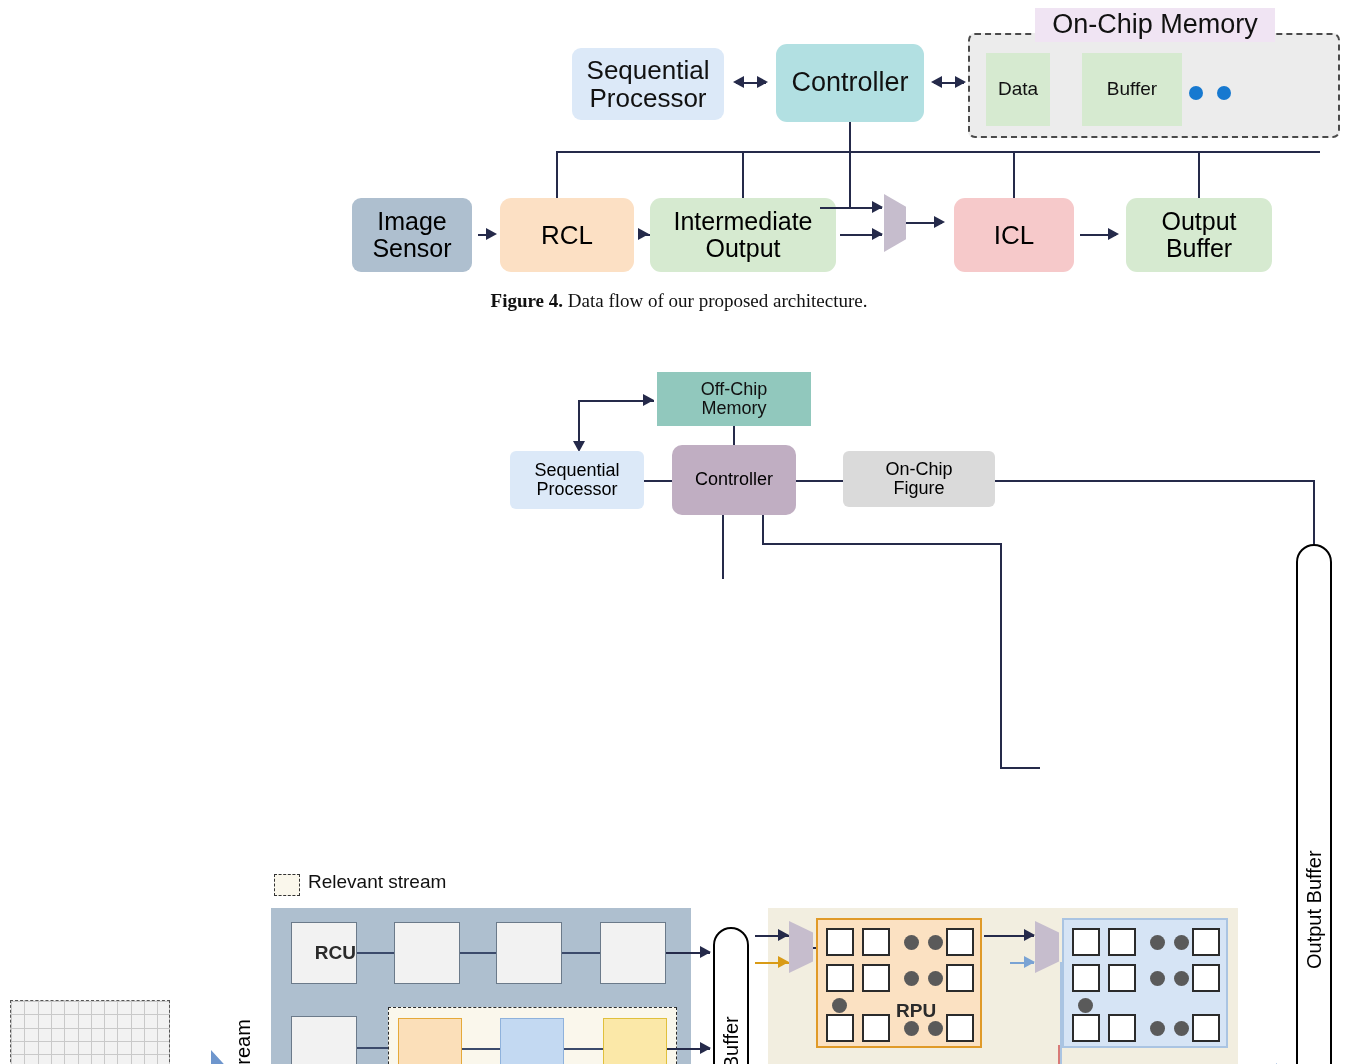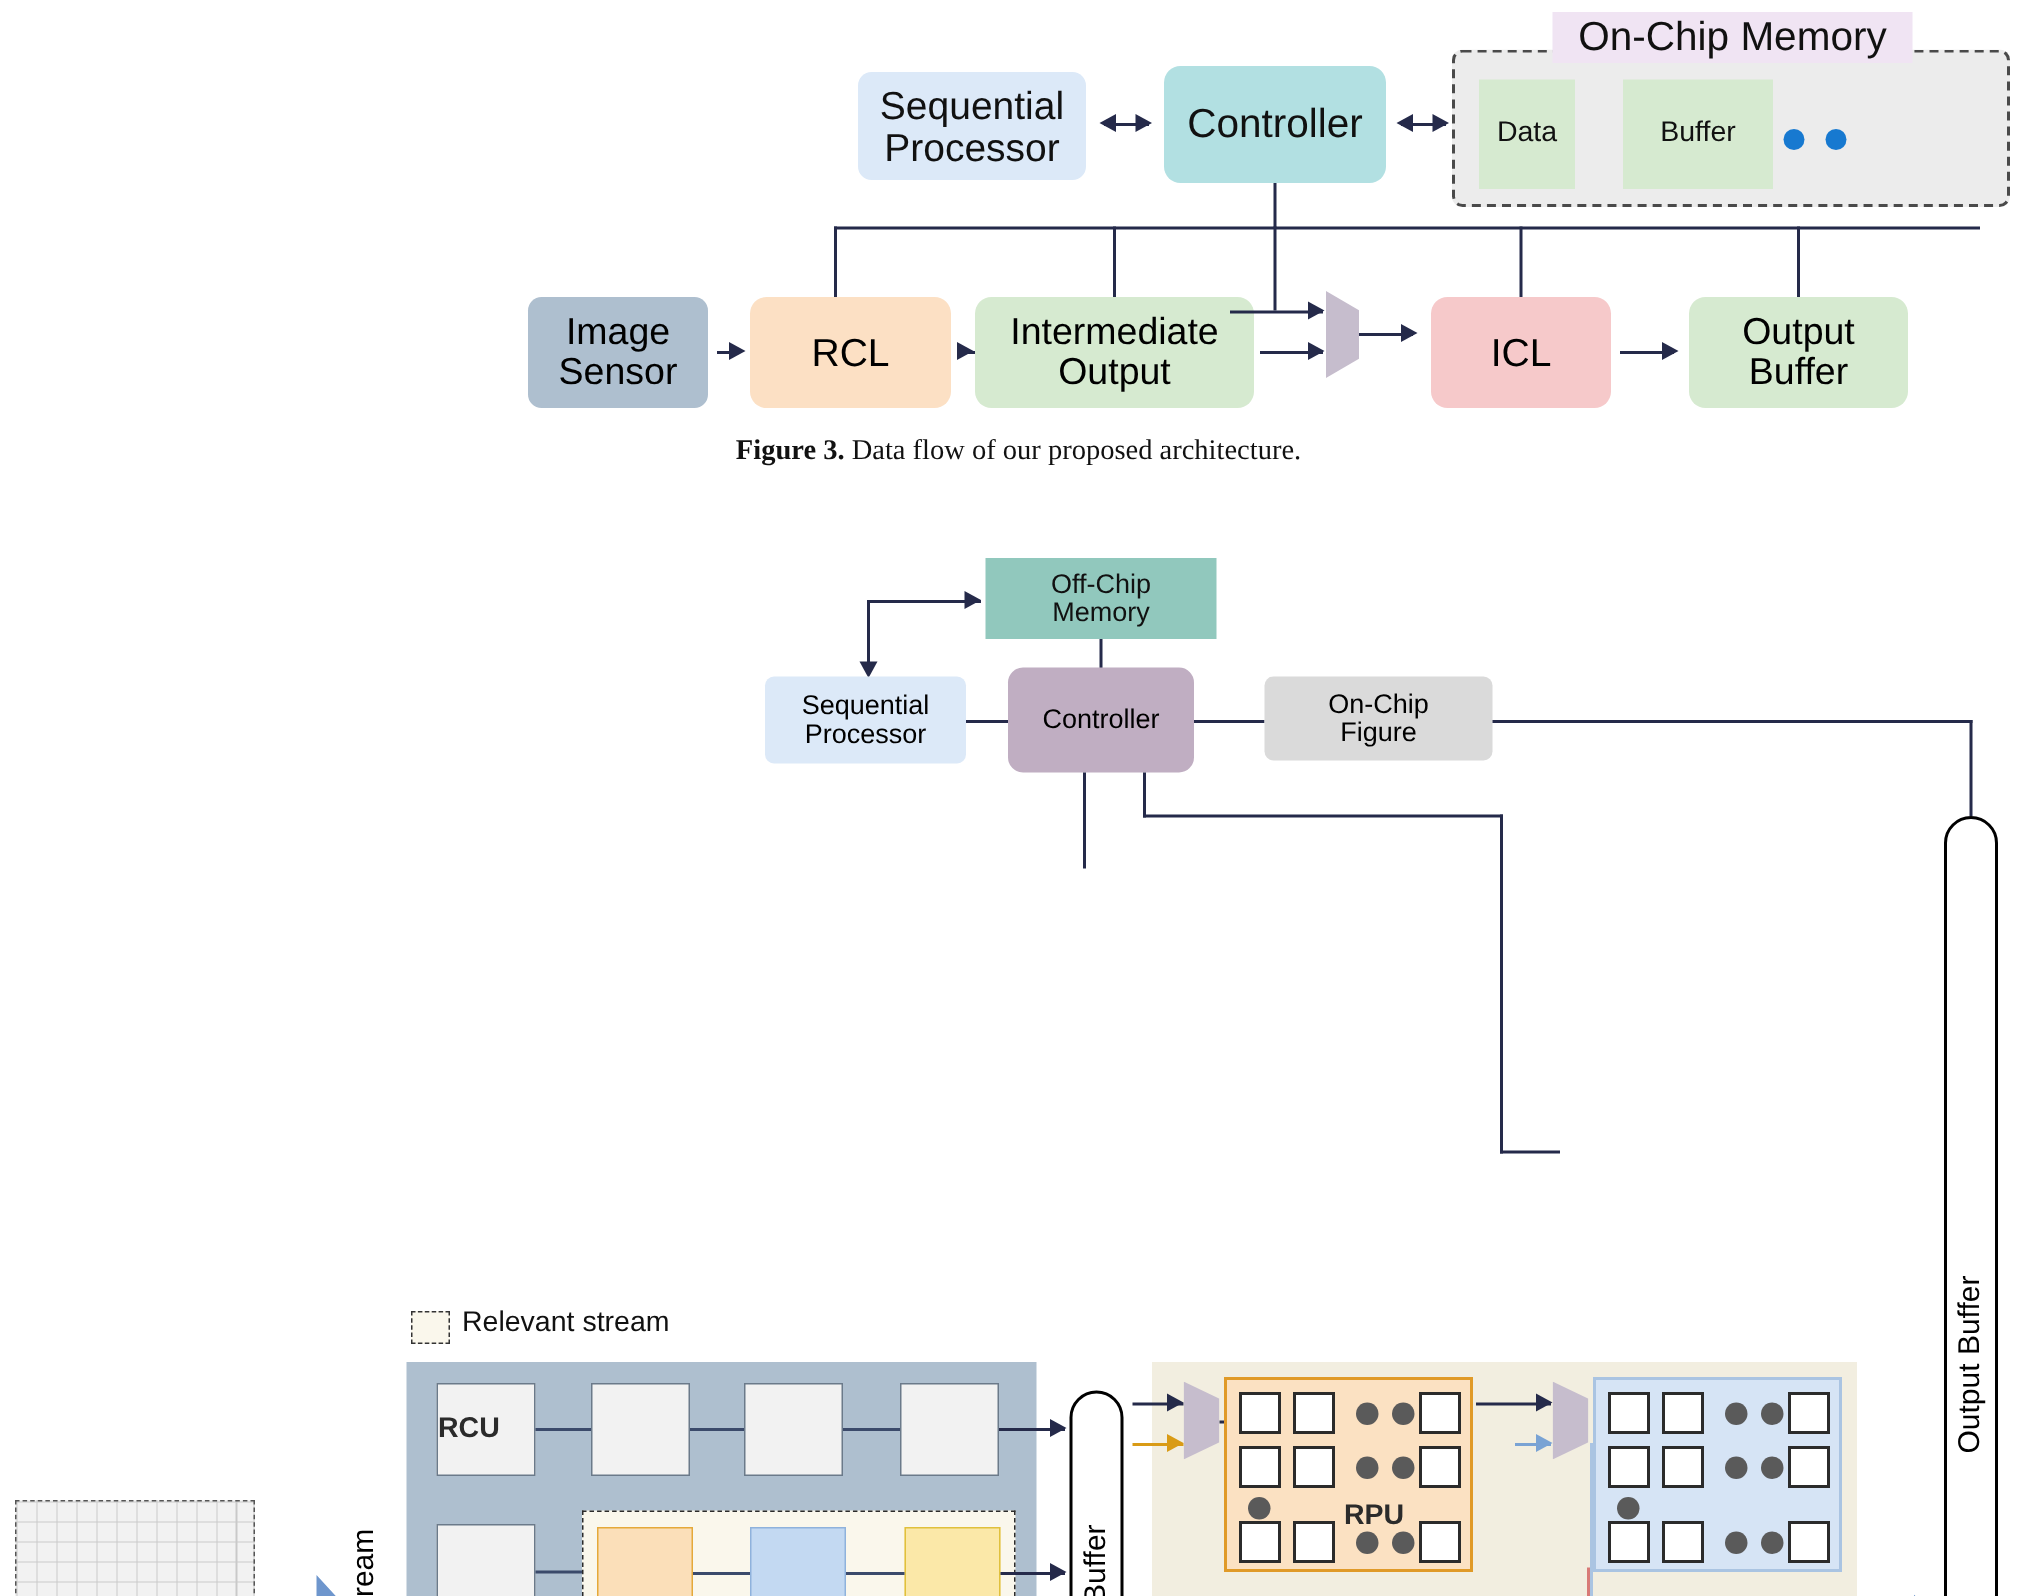--- a/index.html
+++ b/index.html
@@ -250,21 +250,21 @@
   </div>
   <div class="wire wire-h abs" style="left:1080px; top:234px; width:36px;"></div>
   <div class="arrowhead abs" style="left:1108px; top:228px;"></div>
 
   <div class="box rounded f4-outbuf">
     <span style="white-space:pre-line">Output
 Buffer</span>
   </div>
 
   <div class="abs f4-caption">
-    <span class="cap-b">Figure 3.</span><span> Data flow of our proposed architecture.</span>
+    <span class="cap-b">Figure 4.</span><span> Data flow of our proposed architecture.</span>
   </div>
 </div>
 
 <div id="fig5">
 
   <div class="box f5-offchip">
     <span style="white-space:pre-line">Off-Chip
 Memory</span>
   </div>
 
@@ -297,21 +297,21 @@
   <div class="wire wire-v abs" style="left:762px; top:160px; height:30px;"></div>
   <div class="wire wire-h abs" style="left:762px; top:188px; width:240px;"></div>
   <div class="wire wire-v abs" style="left:1000px; top:188px; height:226px;"></div>
   <div class="wire wire-h abs" style="left:1000px; top:412px; width:40px;"></div>
 
   <div class="abs legend-swatch"></div>
   <div class="abs legend-label">Relevant stream</div>
 
   <div class="abs rcl-panel"></div>
 
-  <div class="rcu-cell abs" style="left:291px; top:567px; width:66px; height:62px; display:flex; align-items:center; justify-content:flex-start;">
+  <div class="rcu-cell abs" style="left:291px; top:567px; width:66px; height:62px; display:flex; align-items:center; justify-content:flex-end;">
     <span class="rcu-label">RCU</span>
   </div>
   <div class="rcu-cell abs" style="left:394px; top:567px; width:66px; height:62px;"></div>
   <div class="rcu-cell abs" style="left:496px; top:567px; width:66px; height:62px;"></div>
   <div class="rcu-cell abs" style="left:600px; top:567px; width:66px; height:62px;"></div>
   <div class="wire wire-h abs" style="left:357px; top:597px; width:37px; background:#3b4a6b;"></div>
   <div class="wire wire-h abs" style="left:460px; top:597px; width:36px; background:#3b4a6b;"></div>
   <div class="wire wire-h abs" style="left:562px; top:597px; width:38px; background:#3b4a6b;"></div>
   <div class="wire wire-h abs" style="left:666px; top:597px; width:44px;"></div>
   <div class="arrowhead abs" style="left:700px; top:591px;"></div>

